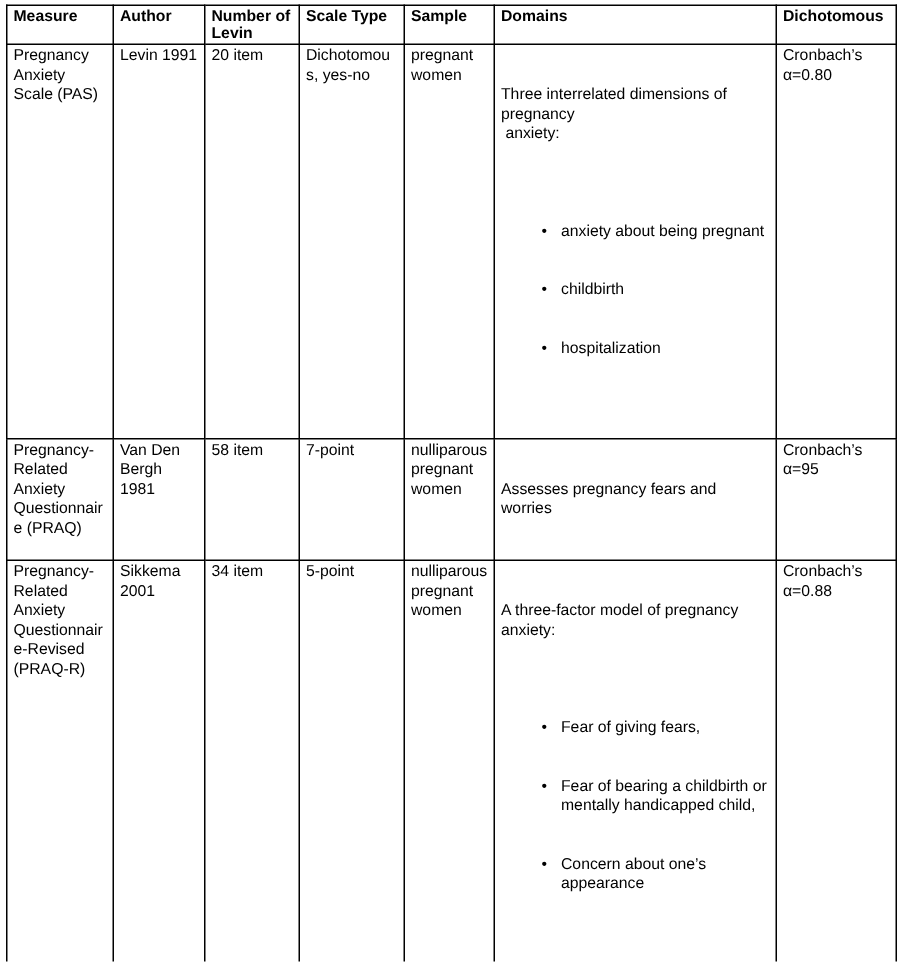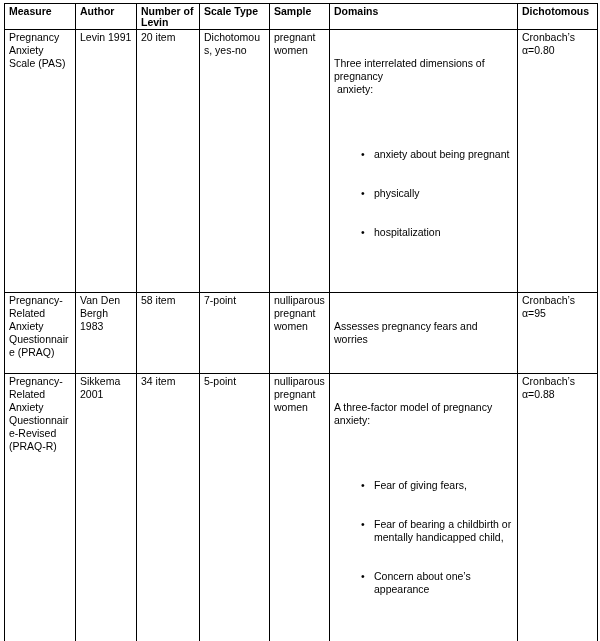--- a/index.html
+++ b/index.html
@@ -78,29 +78,29 @@
       <td>Pregnancy Anxiety Scale (PAS)</td>
       <td>Levin 1991</td>
       <td>20 item</td>
       <td>Dichotomous, yes-no</td>
       <td>pregnant women</td>
       <td>
         <div>Three interrelated dimensions of pregnancy
  anxiety:</div>
         <ul class="bullets">
           <li>anxiety about being pregnant</li>
-          <li>physically</li>
+          <li>childbirth</li>
           <li>hospitalization</li>
         </ul>
       </td>
       <td>Cronbach’s α=0.80</td>
     </tr>
     <tr class="row-1">
       <td>Pregnancy-Related Anxiety Questionnaire (PRAQ)</td>
-      <td>Van Den Bergh 1983</td>
+      <td>Van Den Bergh 1981</td>
       <td>58 item</td>
       <td>7-point</td>
       <td>nulliparous pregnant women</td>
       <td>
         <div>Assesses pregnancy fears and worries</div>
       </td>
       <td>Cronbach’s α=95</td>
     </tr>
     <tr class="row-2">
       <td>Pregnancy-Related Anxiety Questionnaire-Revised (PRAQ-R)</td>

